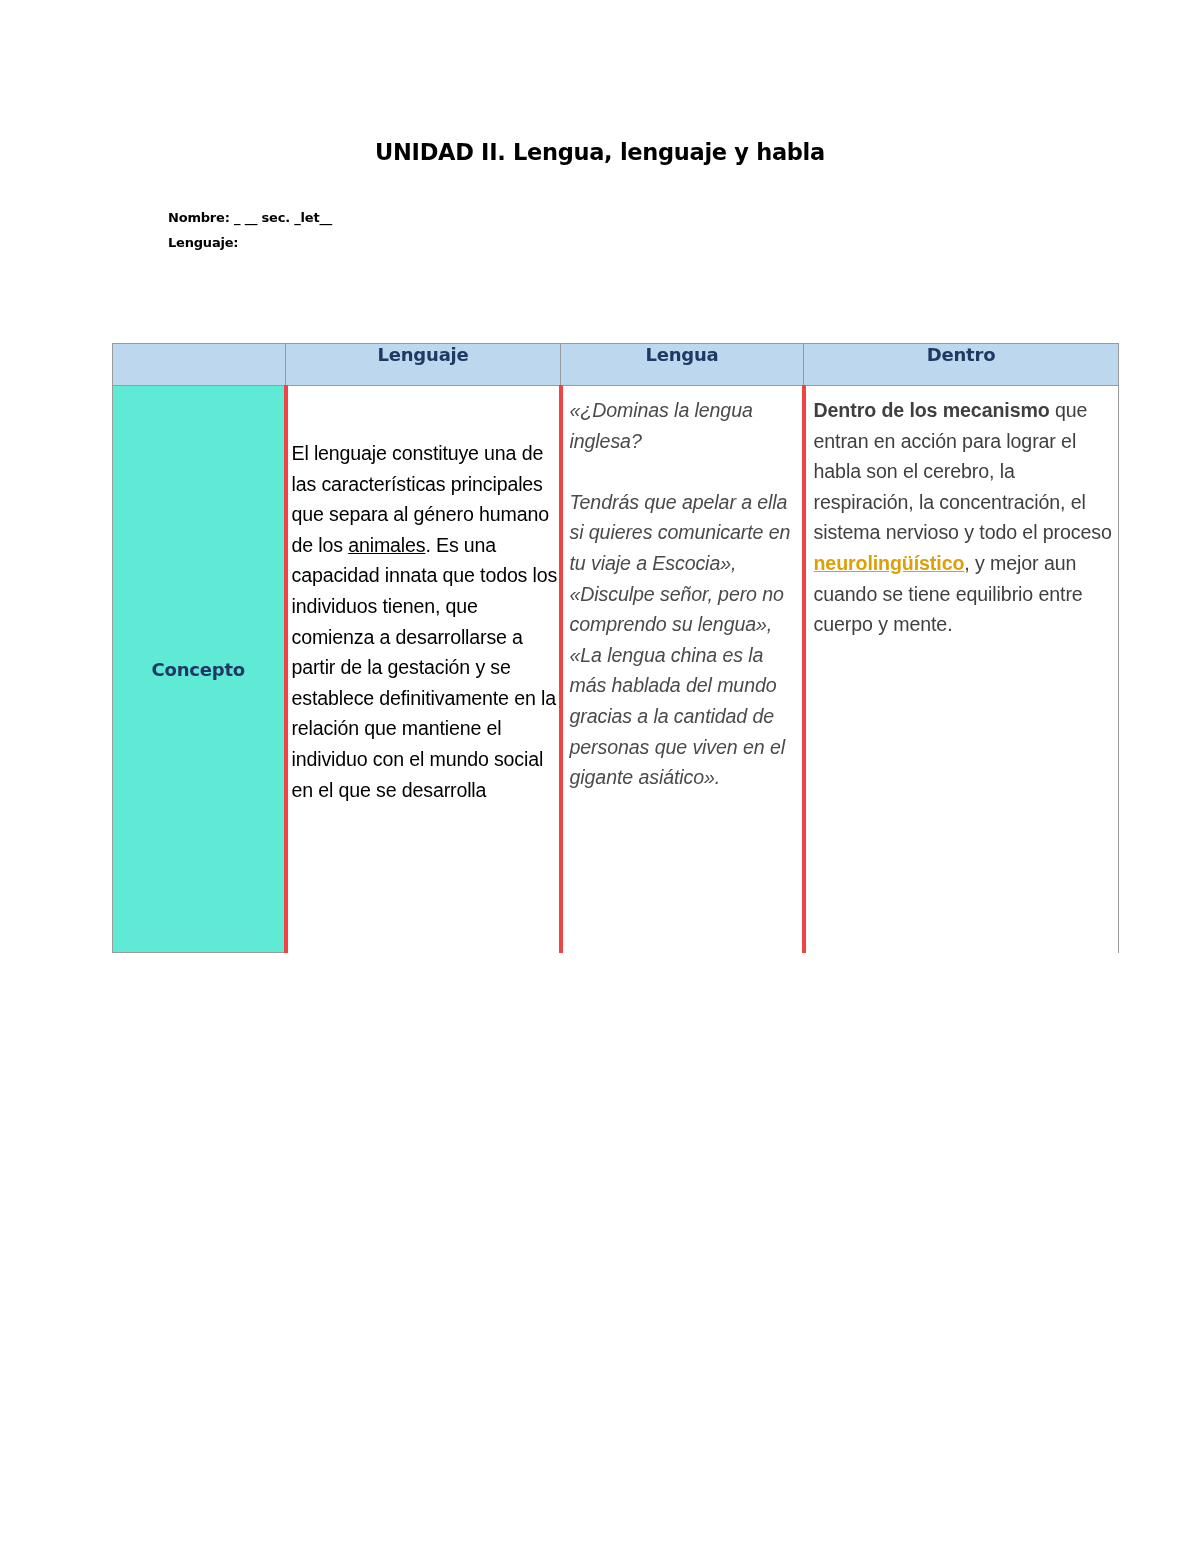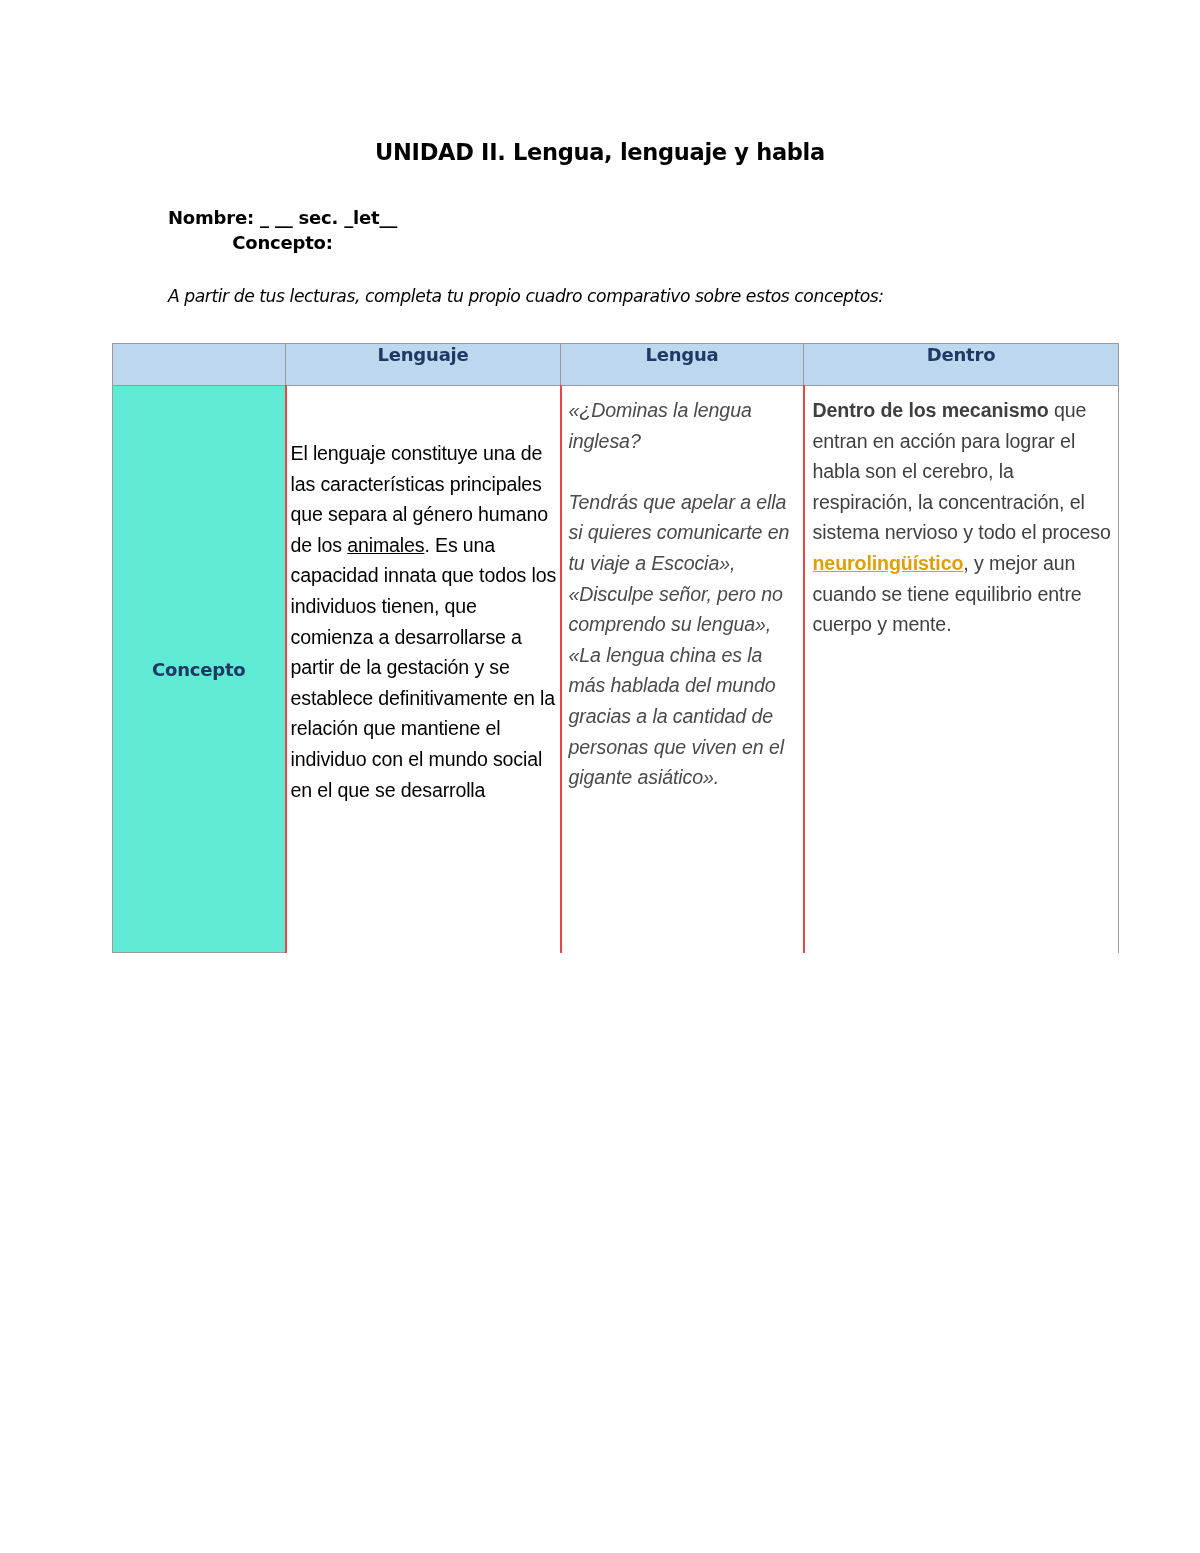--- a/index.html
+++ b/index.html
@@ -40,25 +40,24 @@
     color: #000000;
     white-space: nowrap;
   }
 
   .meta-block {
     position: absolute;
     left: 168px;
     top: 205px;
     font-family: "DejaVu Sans", sans-serif;
     font-weight: bold;
-    font-size: 18px;
+    font-size: 13px;
     color: #000000;
     line-height: 25px;
     letter-spacing: -0.2px;
-    text-align: center;
   }
   .meta-line { white-space: pre; }
 
   .intro-line {
     position: absolute;
     left: 168px;
     top: 286px;
     font-family: "DejaVu Sans", sans-serif;
     font-style: italic;
     font-size: 17.2px;
@@ -101,21 +100,21 @@
     color: #1f3864;
     letter-spacing: -0.2px;
   }
   thead th.blank {
     border-right: 1px solid #9a9a9a;
   }
   thead th.nb-top  { border-top-color: #9a9a9a; }
 
   
   tbody td {
-    border-left: 2px solid #ef4444;
+    border-left: 4px solid #ef4444;
     border-right: 1px solid #9a9a9a;
     background: #ffffff;
   }
   tbody td.label-cell {
     background: #5eead4;
     border: 1px solid #9a9a9a;
     text-align: center;
     vertical-align: middle;
     font-family: "DejaVu Sans", sans-serif;
     font-weight: bold;
@@ -167,24 +166,23 @@
 </style>
 </head>
 <body>
 
 <div class="page">
 
   <div class="doc-title">UNIDAD II. Lengua, lenguaje y habla</div>
 
   <div class="meta-block">
     <div class="meta-line">Nombre: _ __ sec. _let__</div>
-    <div class="meta-line">Concepto:</div>
+    <div class="meta-line">Lenguaje:</div>
   </div>
 
-  <div class="intro-line">A partir de tus lecturas, completa tu propio cuadro comparativo sobre estos conceptos:</div>
 
   <table class="cmp-table">
     <colgroup>
       <col class="c0">
         <col class="c1">
         <col class="c2">
         <col class="c3">
     </colgroup>
     <thead>
       <tr>

